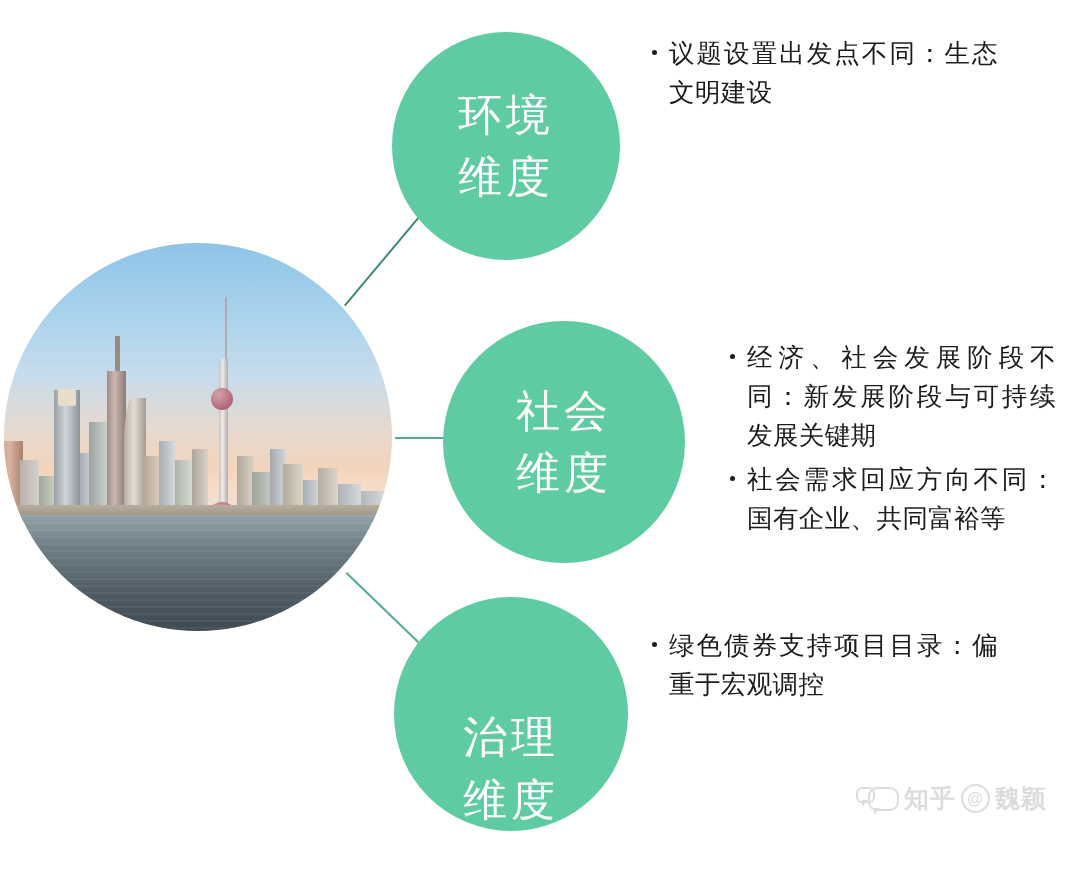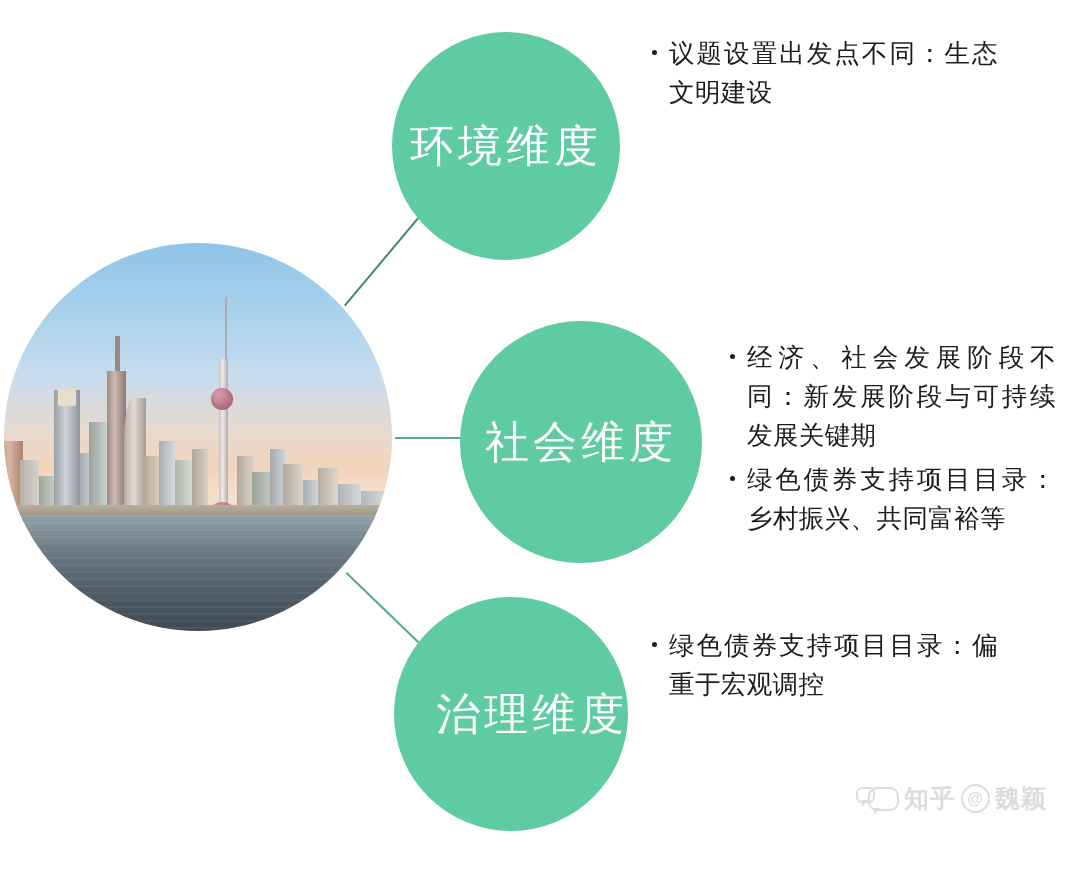--- a/index.html
+++ b/index.html
@@ -51,34 +51,34 @@
   .bld{position:absolute;bottom:30%;}
   .pearl-col{position:absolute;bottom:30%;width:9px;background:linear-gradient(90deg,#c9c2c4,#efeaea 40%,#b3a9ac);}
   .sphere{position:absolute;border-radius:50%;}
 
   
   .gcircle{
     position:absolute;
     border-radius:50%;
     background:#5ecba3;
     display:flex;
-    flex-direction:row;
+    flex-direction:column;
     align-items:center;
     justify-content:center;
     color:#ffffff;
     font-size:44px;
     line-height:1.42;
     letter-spacing:4px;
     font-weight:400;
     text-align:center;
   }
   .gcircle span{display:block;}
 
   #circle-env{left:392px;top:32px;width:228px;height:228px;}
-  #circle-soc{left:460px;top:321px;width:242px;height:242px;align-items:center;}
+  #circle-soc{left:443px;top:321px;width:242px;height:242px;align-items:center;}
   #circle-gov{left:394px;top:597px;width:234px;height:234px;justify-content:flex-end;}
 
   
   .connector{position:absolute;background:#3f8a6e;transform-origin:0 0;height:2px;}
   #conn-env{left:344px;top:305px;width:120px;transform:rotate(-50deg);}
   #conn-soc{left:395px;top:437px;width:98px;height:2px;background:#4fae8c;}
   #conn-gov{left:347px;top:572px;width:125px;transform:rotate(44deg);background:#4fae8c;}
 
   
   .textblock{position:absolute;}
@@ -199,21 +199,21 @@
 
   <div class="textblock" id="text-env">
     <ul class="bullet-list">
       <li class="bullet-item">议题设置出发点不同：生态文明建设</li>
     </ul>
   </div>
 
   <div class="textblock" id="text-soc">
     <ul class="bullet-list">
       <li class="bullet-item">经济、社会发展阶段不同：新发展阶段与可持续发展关键期</li>
-      <li class="bullet-item">绿色债券支持项目目录：乡村振兴、共同富裕等</li>
+      <li class="bullet-item">社会需求回应方向不同：国有企业、共同富裕等</li>
     </ul>
   </div>
 
   <div class="textblock" id="text-gov">
     <ul class="bullet-list">
       <li class="bullet-item">绿色债券支持项目目录：偏重于宏观调控</li>
     </ul>
   </div>
 
   <div class="watermark">

